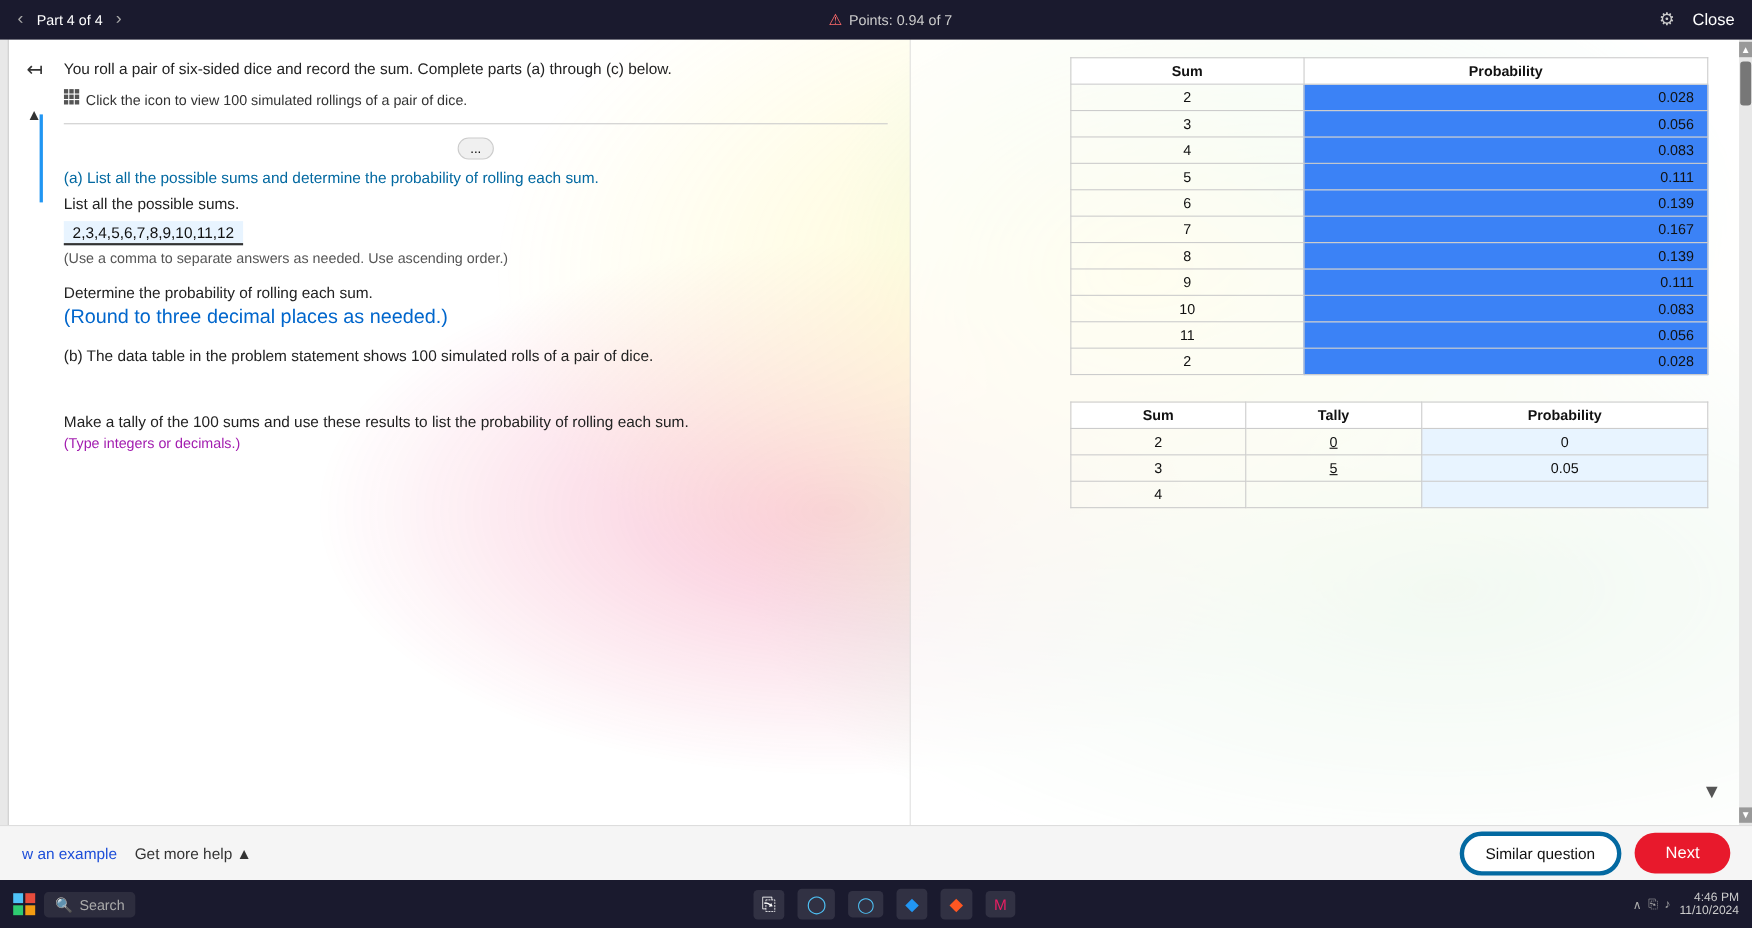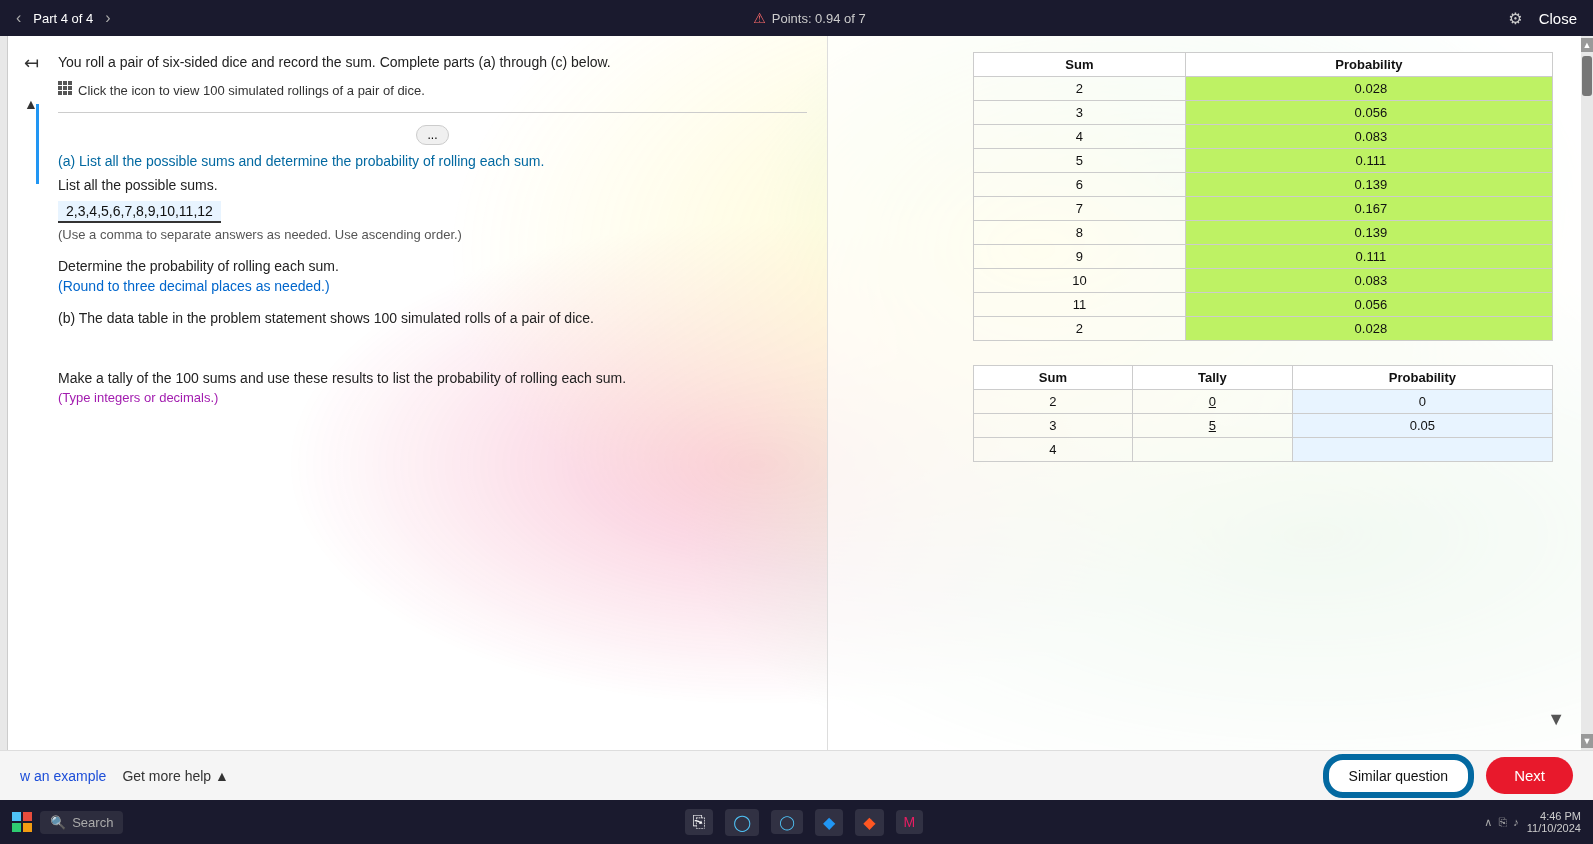--- a/index.html
+++ b/index.html
@@ -96,21 +96,21 @@
       background: #e8f4ff;
       padding: 2px 8px;
       font-size: 14px;
       color: #111;
       margin-bottom: 4px;
     }
 
     .instruction-text { font-size: 13px; color: #555; margin-bottom: 16px; }
 
     .prob-instruction { font-size: 14px; color: #222; margin-bottom: 4px; }
-    .round-note { font-size: 14px; color: #0066cc; margin-bottom: 8px; }
+    .round-note { font-size: 18px; color: #0066cc; margin-bottom: 8px; }
 
     
     .right-panel {
       flex: 1;
       padding: 8px;
       overflow-y: auto;
       position: relative;
     }
 
     
@@ -130,22 +130,22 @@
       background: white;
       color: #111;
     }
     .table-a td {
       border: 1px solid #ccc;
       padding: 4px 12px;
       text-align: center;
       color: #111;
     }
     .table-a td.prob-cell {
-      background: #bef264;
-      text-align: center;
+      background: #3b82f6;
+      text-align: right;
       padding-left: 16px;
     }
 
     
     .part-b-section {
       margin-top: 16px;
     }
 
     .part-b-text { font-size: 14px; color: #222; margin-bottom: 6px; }
     .part-b-instruction { font-size: 14px; color: #222; margin-bottom: 4px; margin-top: 44px; }
@@ -190,21 +190,21 @@
       justify-content: space-between;
       padding: 0 20px;
     }
     .bottom-left { display: flex; gap: 16px; align-items: center; }
     .show-example-link { font-size: 14px; color: #1d4ed8; cursor: pointer; }
     .get-help-link { font-size: 14px; color: #333; cursor: pointer; }
     .bottom-right { display: flex; gap: 12px; align-items: center; }
 
     .similar-btn {
       background: white;
-      border: 6px solid #0369a1;
+      border: 4px solid #0369a1;
       border-radius: 20px;
       padding: 8px 20px;
       font-size: 14px;
       cursor: pointer;
       color: #111;
     }
     .next-btn {
       background: #e8192c;
       border: none;
       border-radius: 20px;

